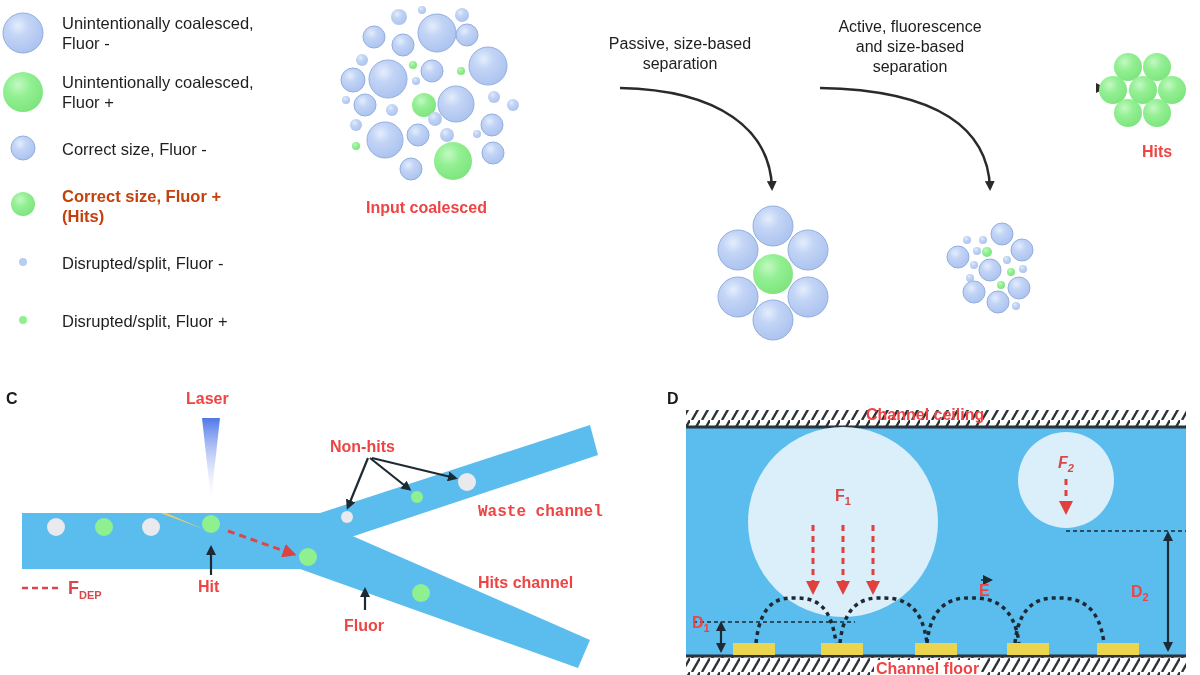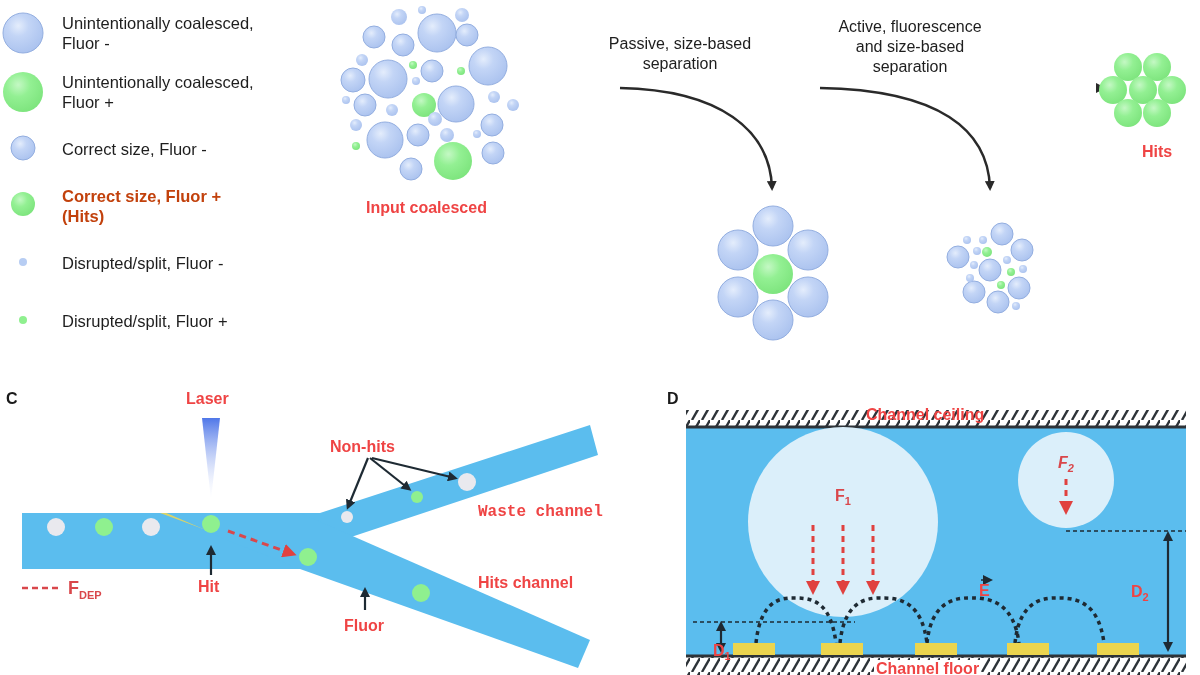--- a/index.html
+++ b/index.html
@@ -271,14 +271,14 @@
 <div class="bold-label" style="left:478px; top:574px;">Hits channel</div>
 <div class="bold-label" style="left:344px; top:617px;">Fluor</div>
 <div class="bold-label red" style="left:68px; top:578px; font-size:18px;"><span>F</span><sub>DEP</sub></div>
 
 <div class="panel-letter" style="left:667px; top:390px;">D</div>
 <div class="bold-label" style="left:866px; top:406px; background:transparent;">Channel ceiling</div>
 <div class="bold-label" style="left:874px; top:660px; background:#ffffff; padding:0 2px;">Channel floor</div>
 <div class="bold-label red" style="left:835px; top:487px;"><span>F</span><sub>1</sub></div>
 <div class="bold-label red" style="left:1058px; top:454px;font-style:italic;"><span>F</span><sub>2</sub></div>
 <div class="bold-label" style="left:979px; top:582px;">E</div>
-<div class="bold-label" style="left:692px; top:642px;margin-left:21px;"><span>D</span><sub>1</sub></div>
+<div class="bold-label" style="left:692px; top:614px;"><span>D</span><sub>1</sub></div>
 <div class="bold-label" style="left:1131px; top:583px;"><span>D</span><sub>2</sub></div>
 
 </body></html>

